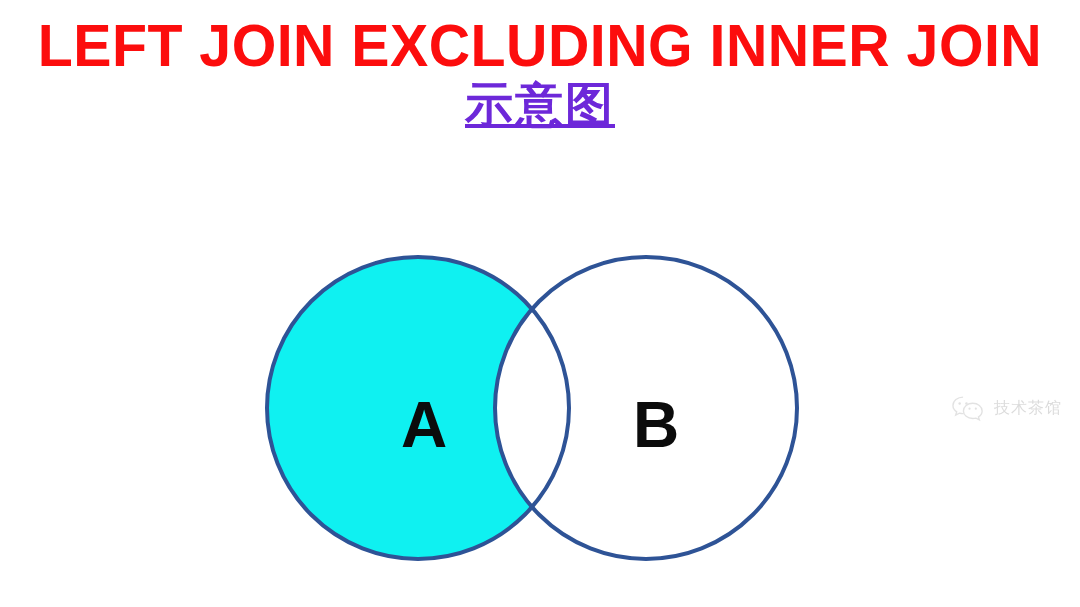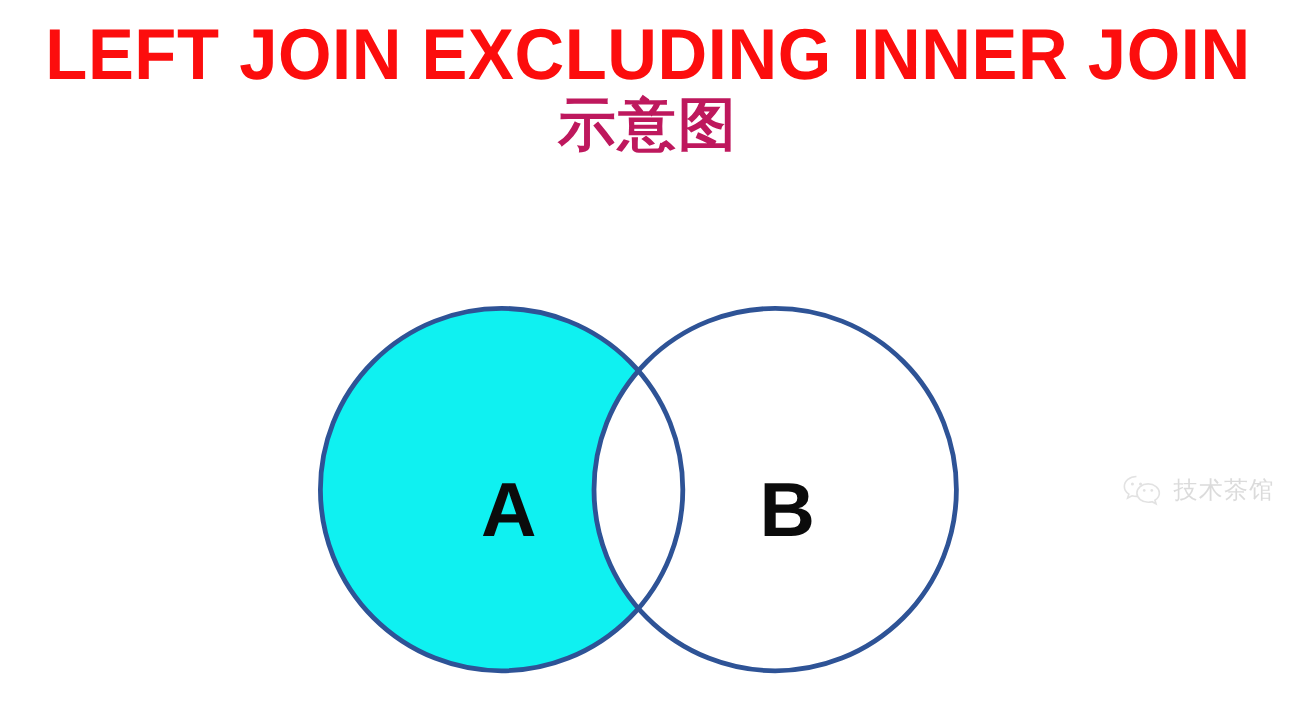--- a/index.html
+++ b/index.html
@@ -87,34 +87,34 @@
     user-select: none;
   }
   .wm-icon {
     width: 34px;
     height: 28px;
     display: block;
   }
   .wm-text {
     color: #b9b9b9;
     font-family: "DejaVu Sans", sans-serif;
-    font-size: 20px;
+    font-size: 16px;
     line-height: 26px;
     letter-spacing: 1px;
     white-space: nowrap;
   }
 </style>
 </head>
 <body style="background: rgb(255, 255, 255);">
 
 <div id="stage" style="background: rgb(255, 255, 255);">
 
   <div class="title-block">
     <span class="main-title" style="color: rgb(252, 13, 13);">LEFT JOIN EXCLUDING INNER JOIN</span>
-    <span class="sub-title" style="color: #be185d;">示意图</span>
+    <span class="sub-title" style="color: #6d28d9; text-decoration: underline;">示意图</span>
   </div>
 
   <div id="venn-wrap">
     <svg id="venn-svg" viewBox="0 0 1080 607" xmlns="http://www.w3.org/2000/svg">
       <defs>
 
         <mask id="mask-exclude-b" maskUnits="userSpaceOnUse" x="0" y="0" width="1080" height="607">
           <rect x="0" y="0" width="1080" height="607" fill="#000"></rect>
           <circle id="mask-circle-a" cx="418" cy="408" r="151" fill="#fff"></circle>
           <circle id="mask-circle-b" cx="646" cy="408" r="151" fill="#000"></circle>

